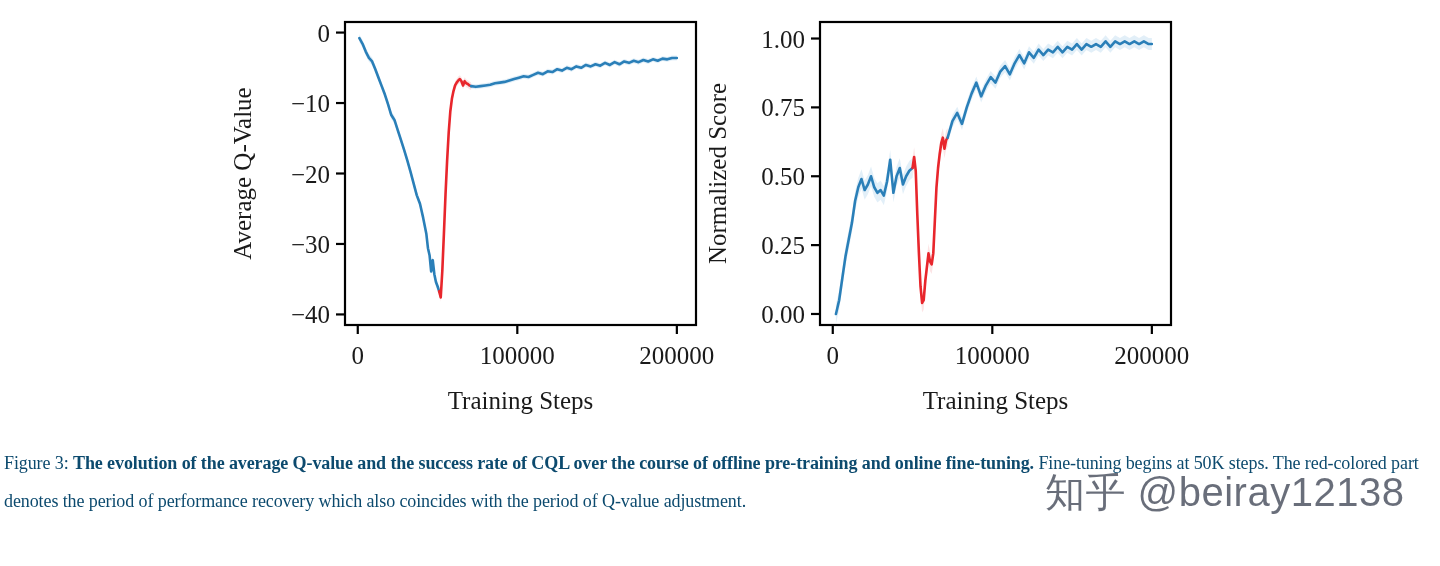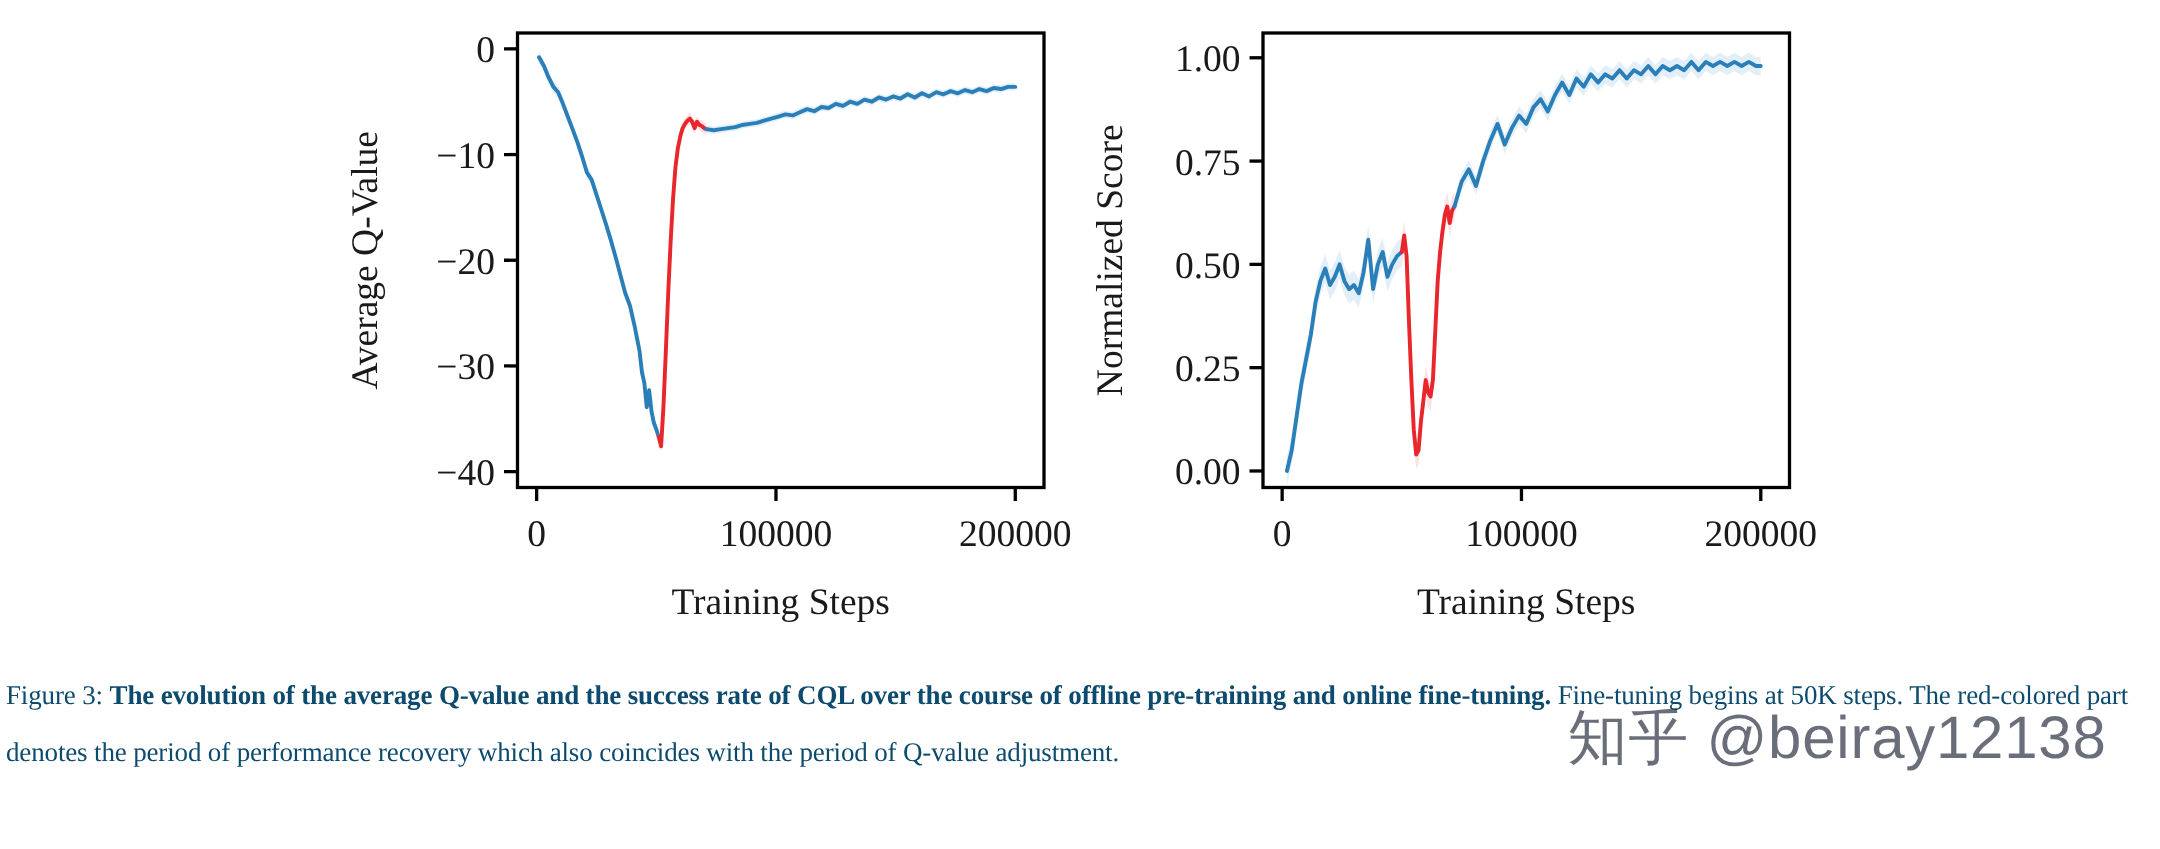--- a/index.html
+++ b/index.html
@@ -30,21 +30,21 @@
     height: 440px;
   }
 
   .plot-panel {
     position: absolute;
     top: 0;
     width: 500px;
     height: 440px;
   }
   #panel-left  { left: 215px; }
-  #panel-right { left: 712px; }
+  #panel-right { left: 690px; }
 
   .plot-svg {
     display: block;
     width: 500px;
     height: 440px;
   }
 
   .axis-line {
     stroke: #000000;
     stroke-width: 2.2;

